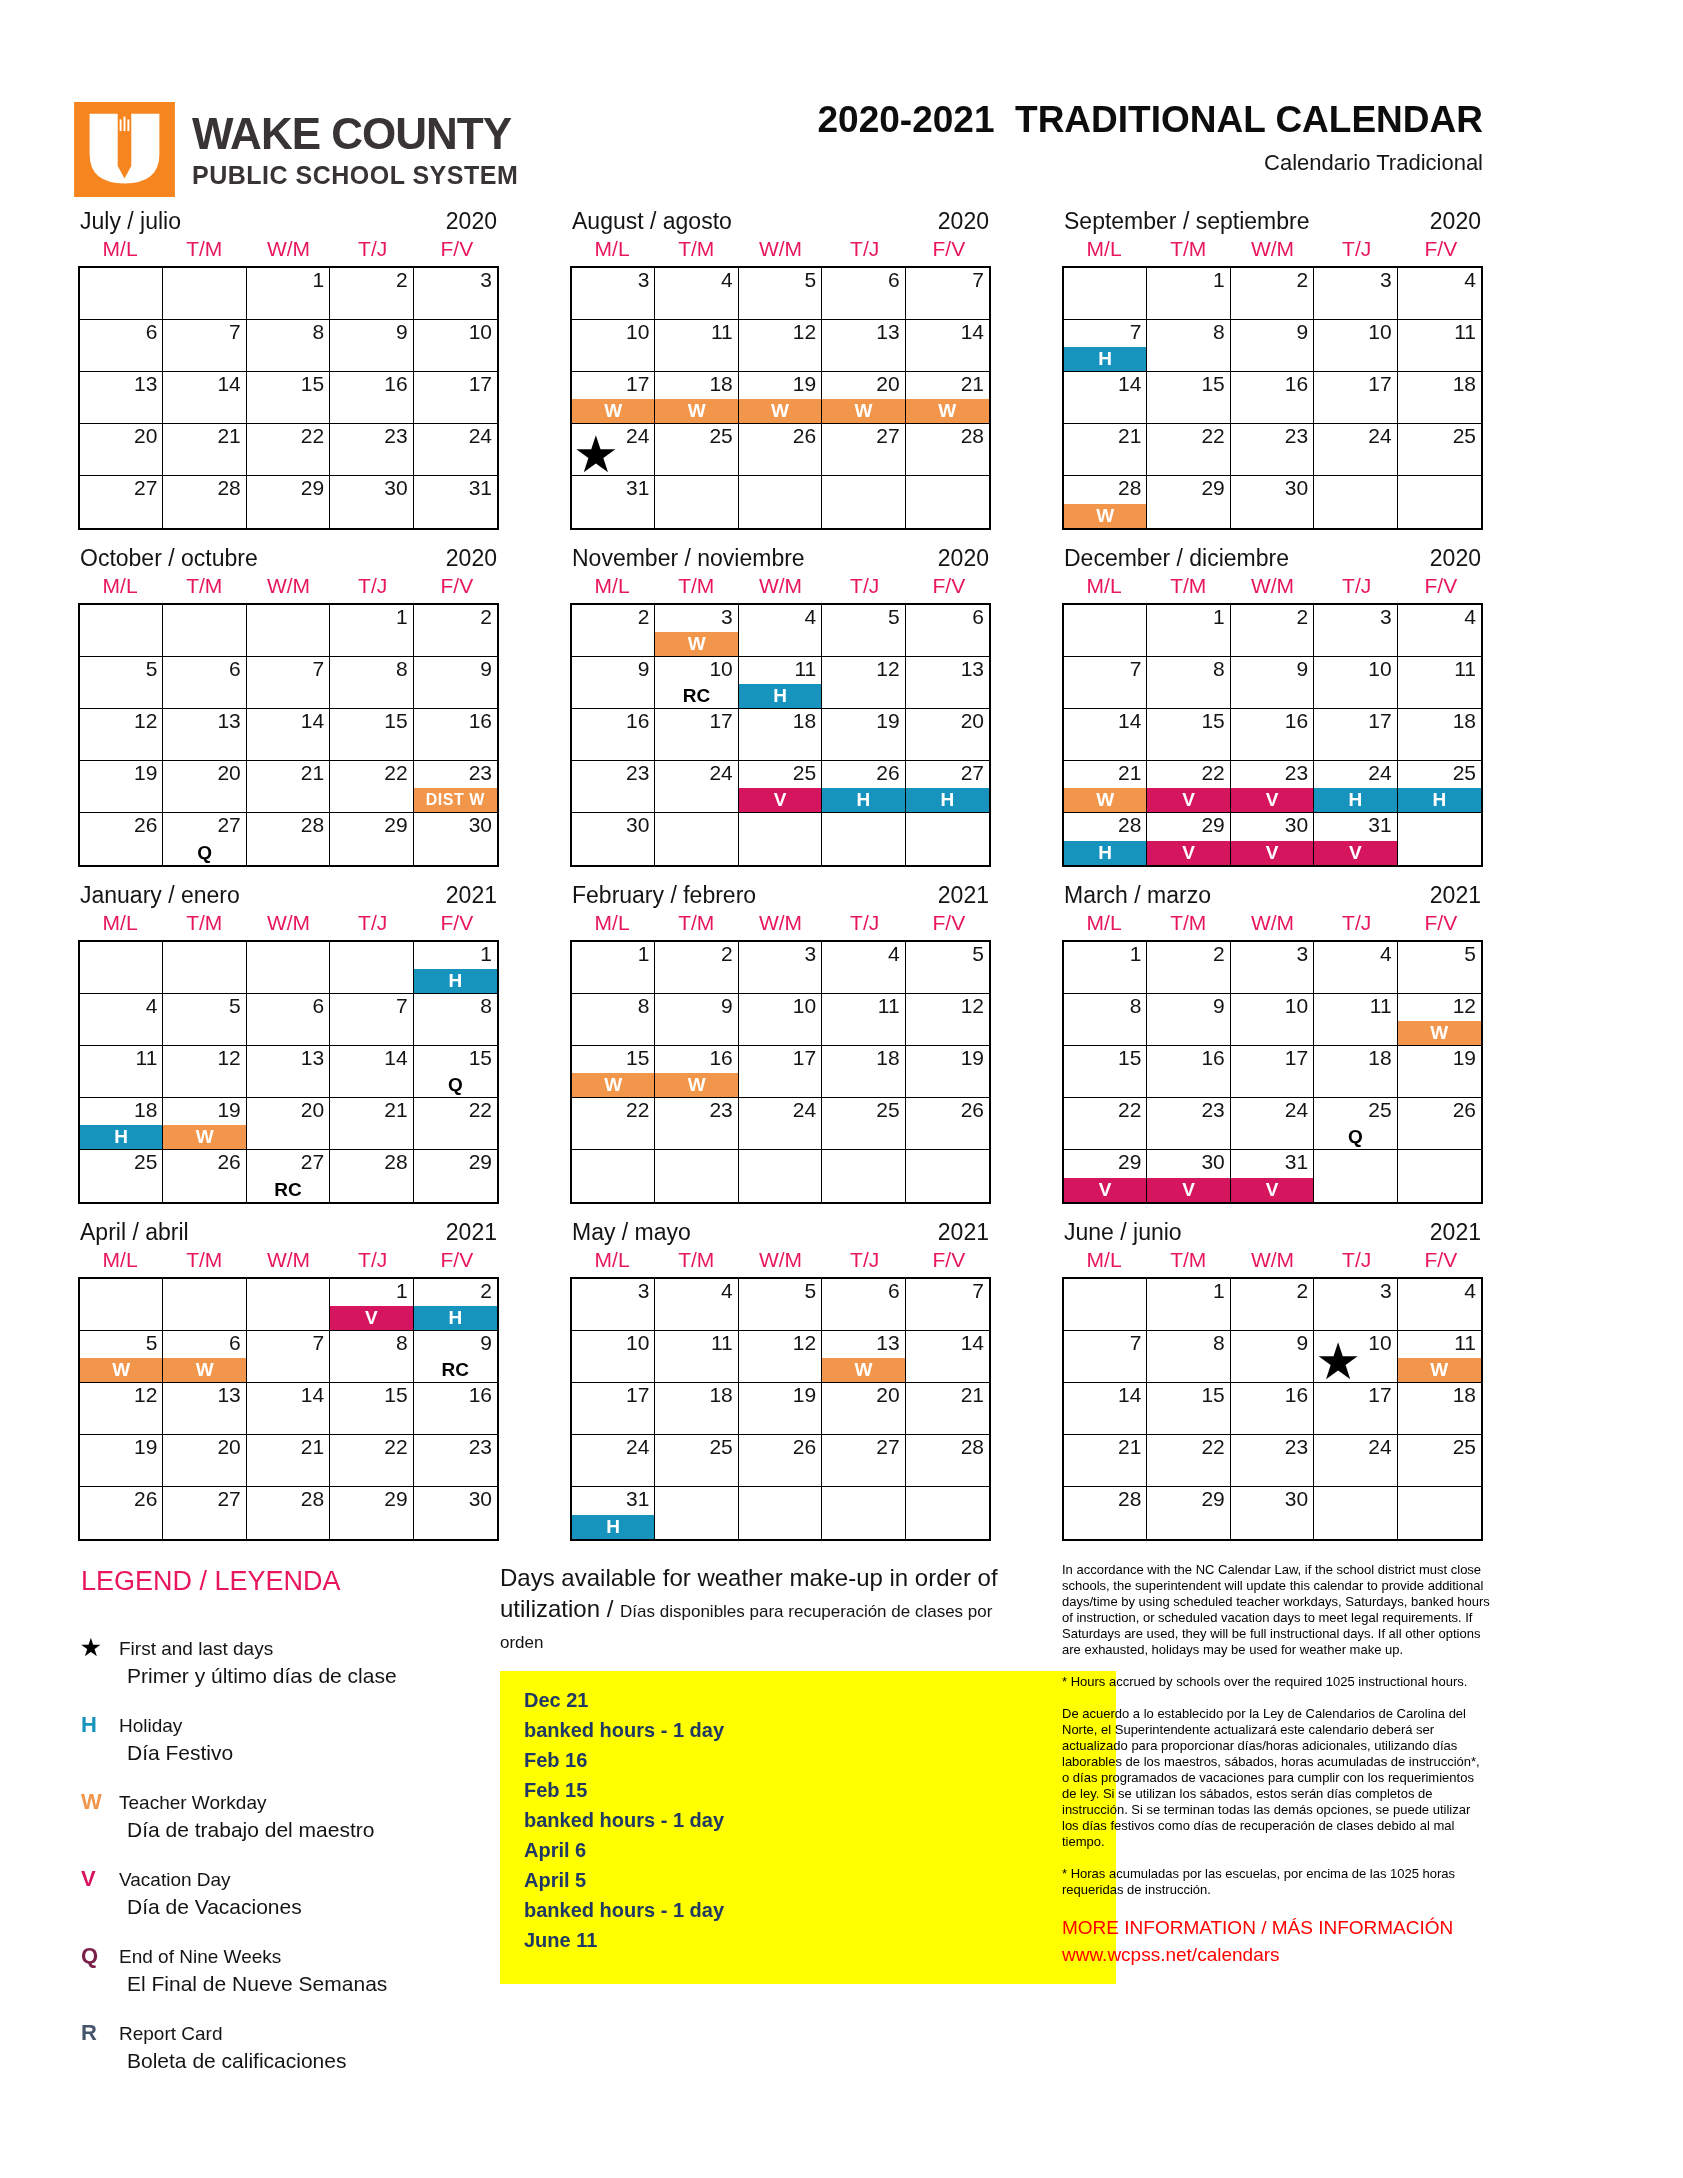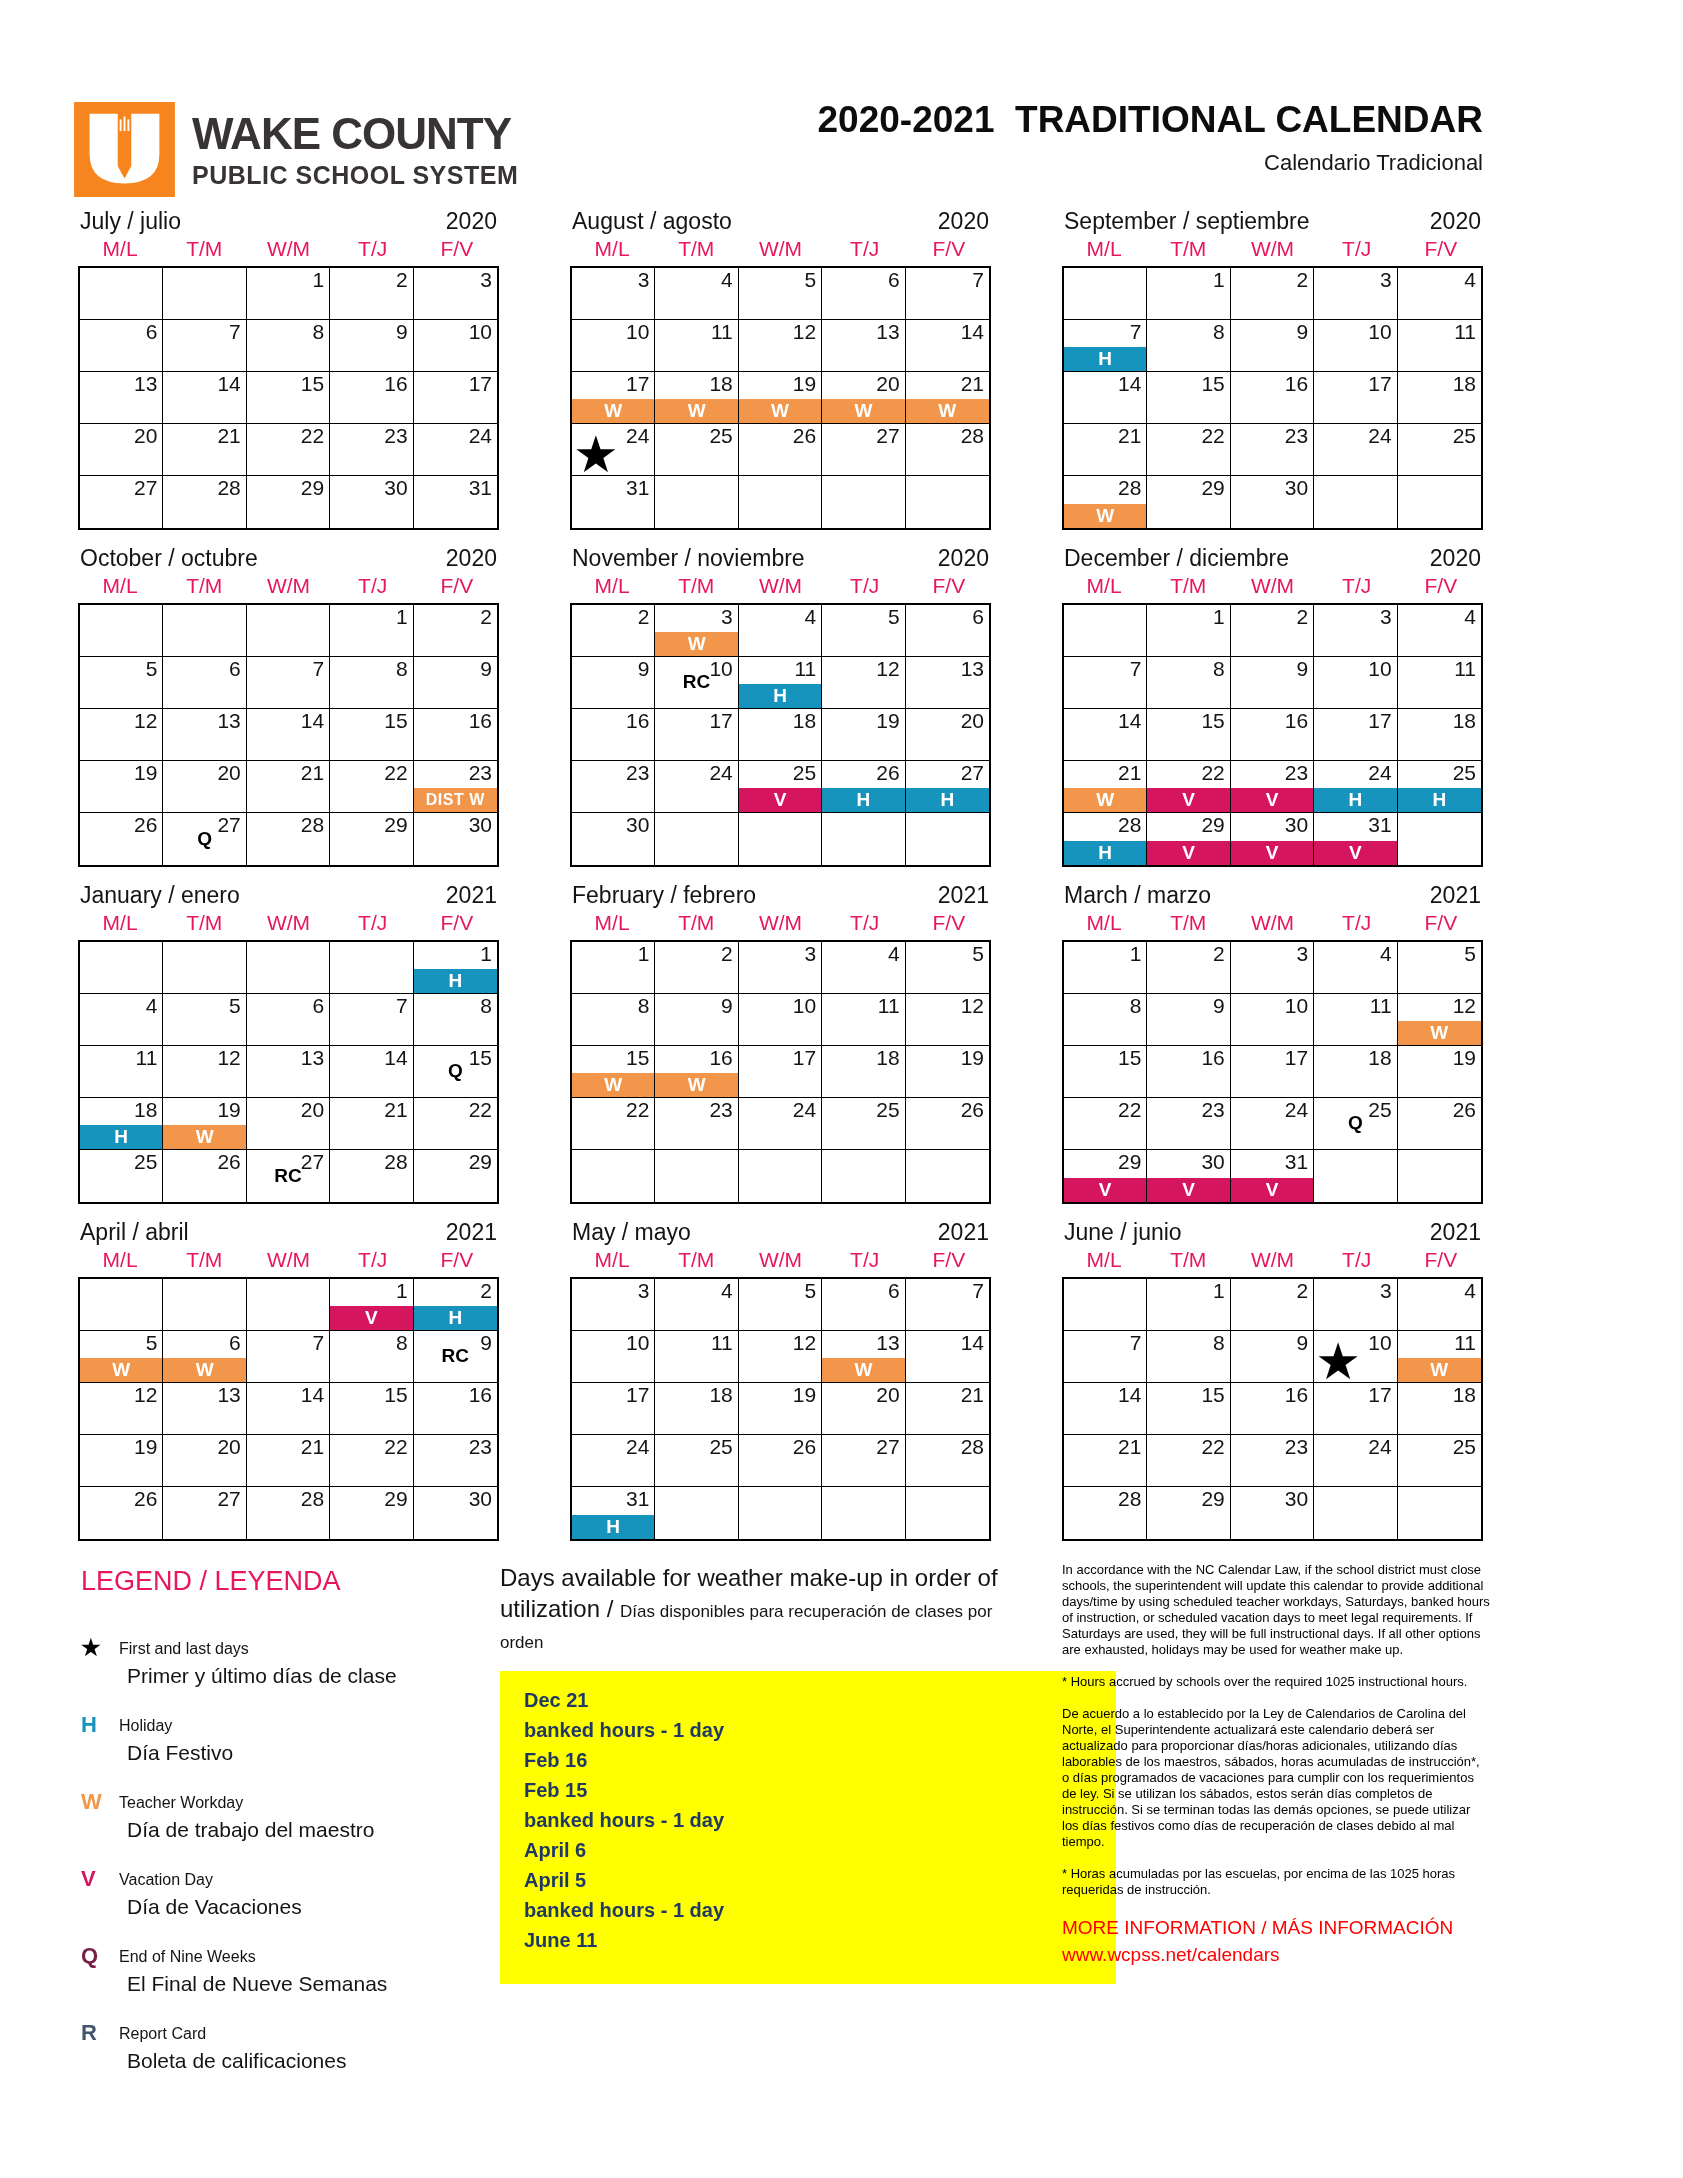--- a/index.html
+++ b/index.html
@@ -39,31 +39,31 @@
   .band {
     position:absolute; left:0; right:0; bottom:0; height:24px;
     display:flex; align-items:center; justify-content:center;
     color:#fff; font-weight:700; font-size:19px;
   }
   .band.W { background:var(--orange); }
   .band.H { background:var(--blue); }
   .band.V { background:var(--vpink); }
   .band.small { font-size:16px; letter-spacing:0.5px; }
   .subtext {
-    position:absolute; left:0; right:0; bottom:15px; text-align:center;
+    position:absolute; left:0; right:0; bottom:1px; text-align:center;
     font-weight:700; font-size:19px; color:#000;
   }
   .star { position:absolute; left:1px; bottom:-5px; font-size:51px; line-height:1; color:#000; z-index:2; }
 
   
   .legend { position:absolute; left:81px; top:1566px; width:426px; }
   .legend-title { font-size:27px; color:var(--pink); margin-bottom:38px; }
   .legend-item { display:flex; margin-bottom:23px; }
   .legend-sym { width:38px; flex:0 0 38px; font-size:22px; font-weight:700; padding-top:0px; }
-  .legend-text .en { font-size:16px; color:#141414; line-height:27px; }
+  .legend-text .en { font-size:19px; color:#141414; line-height:27px; }
   .legend-text .es { font-size:21px; color:#141414; line-height:27px; padding-left:8px;text-align:right; }
 
   
   .weather { position:absolute; left:500px; top:1562px; width:530px; }
   .weather-title { font-size:24px; color:#141414; line-height:1.3; }
   .weather-title .es { font-size:17px; }
   .weather-box { margin-top:15px; width:616px; background:var(--yellow); padding:14px 10px 29px 24px; }
   .weather-box div { font-size:20px; font-weight:700; color:#1F3864; line-height:30px; }
 
   

